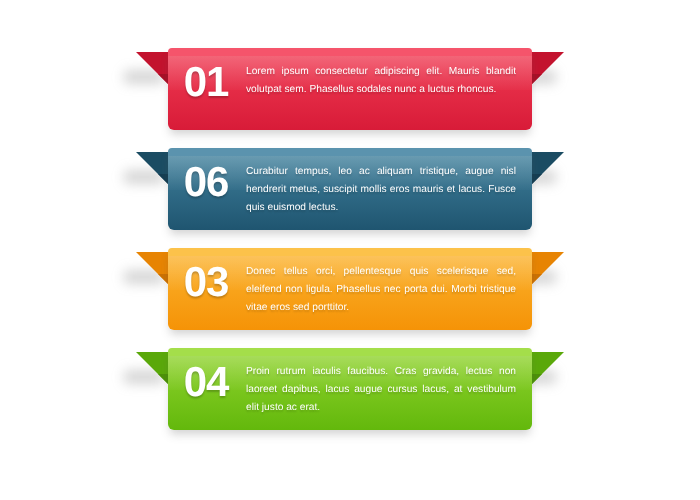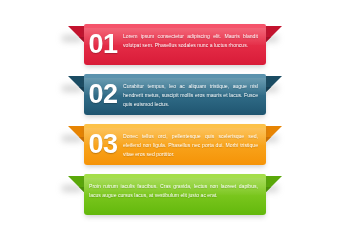--- a/index.html
+++ b/index.html
@@ -105,21 +105,21 @@
     display: flex;
     align-items: flex-start;
     z-index: 3;
   }
   .number {
     flex: 0 0 auto;
     width: 30px;
     padding-left: 4px;
     padding-top: 7px;
     color: #ffffff;
-    font-size: 27px;
+    font-size: 21px;
     font-weight: bold;
     letter-spacing: -0.5px;
     line-height: 1;
     text-align: center;
     font-family: "Liberation Sans", sans-serif;
     text-shadow: 0 1px 1px rgba(0,0,0,0.22);
   }
   .desc {
     flex: 1 1 auto;
     padding: 8px 8px 0 5px;
@@ -174,21 +174,21 @@
           <polygon points="0,0 22,0 11,11 0,22" fill="#1b4c63"></polygon>
           <polygon points="0,11 0,22 11,11" fill="#143d52"></polygon>
         </svg>
       </div>
       <div class="body">
         <div class="body-top" style="background:#5b93ae"></div>
         <div class="body-main" style="background:linear-gradient(to bottom,#3f7f9b,#1f5570)"></div>
         <div class="body-gloss"></div>
       </div>
       <div class="content">
-        <div class="number">02</div>
+        <div class="number">06</div>
         <div class="desc">Curabitur tempus, leo ac aliquam tristique, augue nisl hendrerit metus, suscipit mollis eros mauris et lacus. Fusce quis euismod lectus.</div>
       </div>
     </div>
     <div class="ribbon ribbon-2">
       <div class="tail-shadow tail-shadow-left"></div>
       <div class="tail-shadow tail-shadow-right"></div>
       <div class="tail tail-left">
         <svg class="tail-shape" viewBox="0 0 22 22" preserveAspectRatio="none">
           <polygon points="0,0 22,0 22,22 11,11" fill="#e78403"></polygon>
           <polygon points="11,11 22,22 22,11" fill="#cc7102"></polygon>
@@ -224,16 +224,17 @@
           <polygon points="0,0 22,0 11,11 0,22" fill="#5aa80a"></polygon>
           <polygon points="0,11 0,22 11,11" fill="#4c9108"></polygon>
         </svg>
       </div>
       <div class="body">
         <div class="body-top" style="background:#a4de4a"></div>
         <div class="body-main" style="background:linear-gradient(to bottom,#8ed22c,#63b80c)"></div>
         <div class="body-gloss"></div>
       </div>
       <div class="content">
+        <div class="number">04</div>
         <div class="desc">Proin rutrum iaculis faucibus. Cras gravida, lectus non laoreet dapibus, lacus augue cursus lacus, at vestibulum elit justo ac erat.</div>
       </div>
     </div>
   </div>
 
 </body></html>

